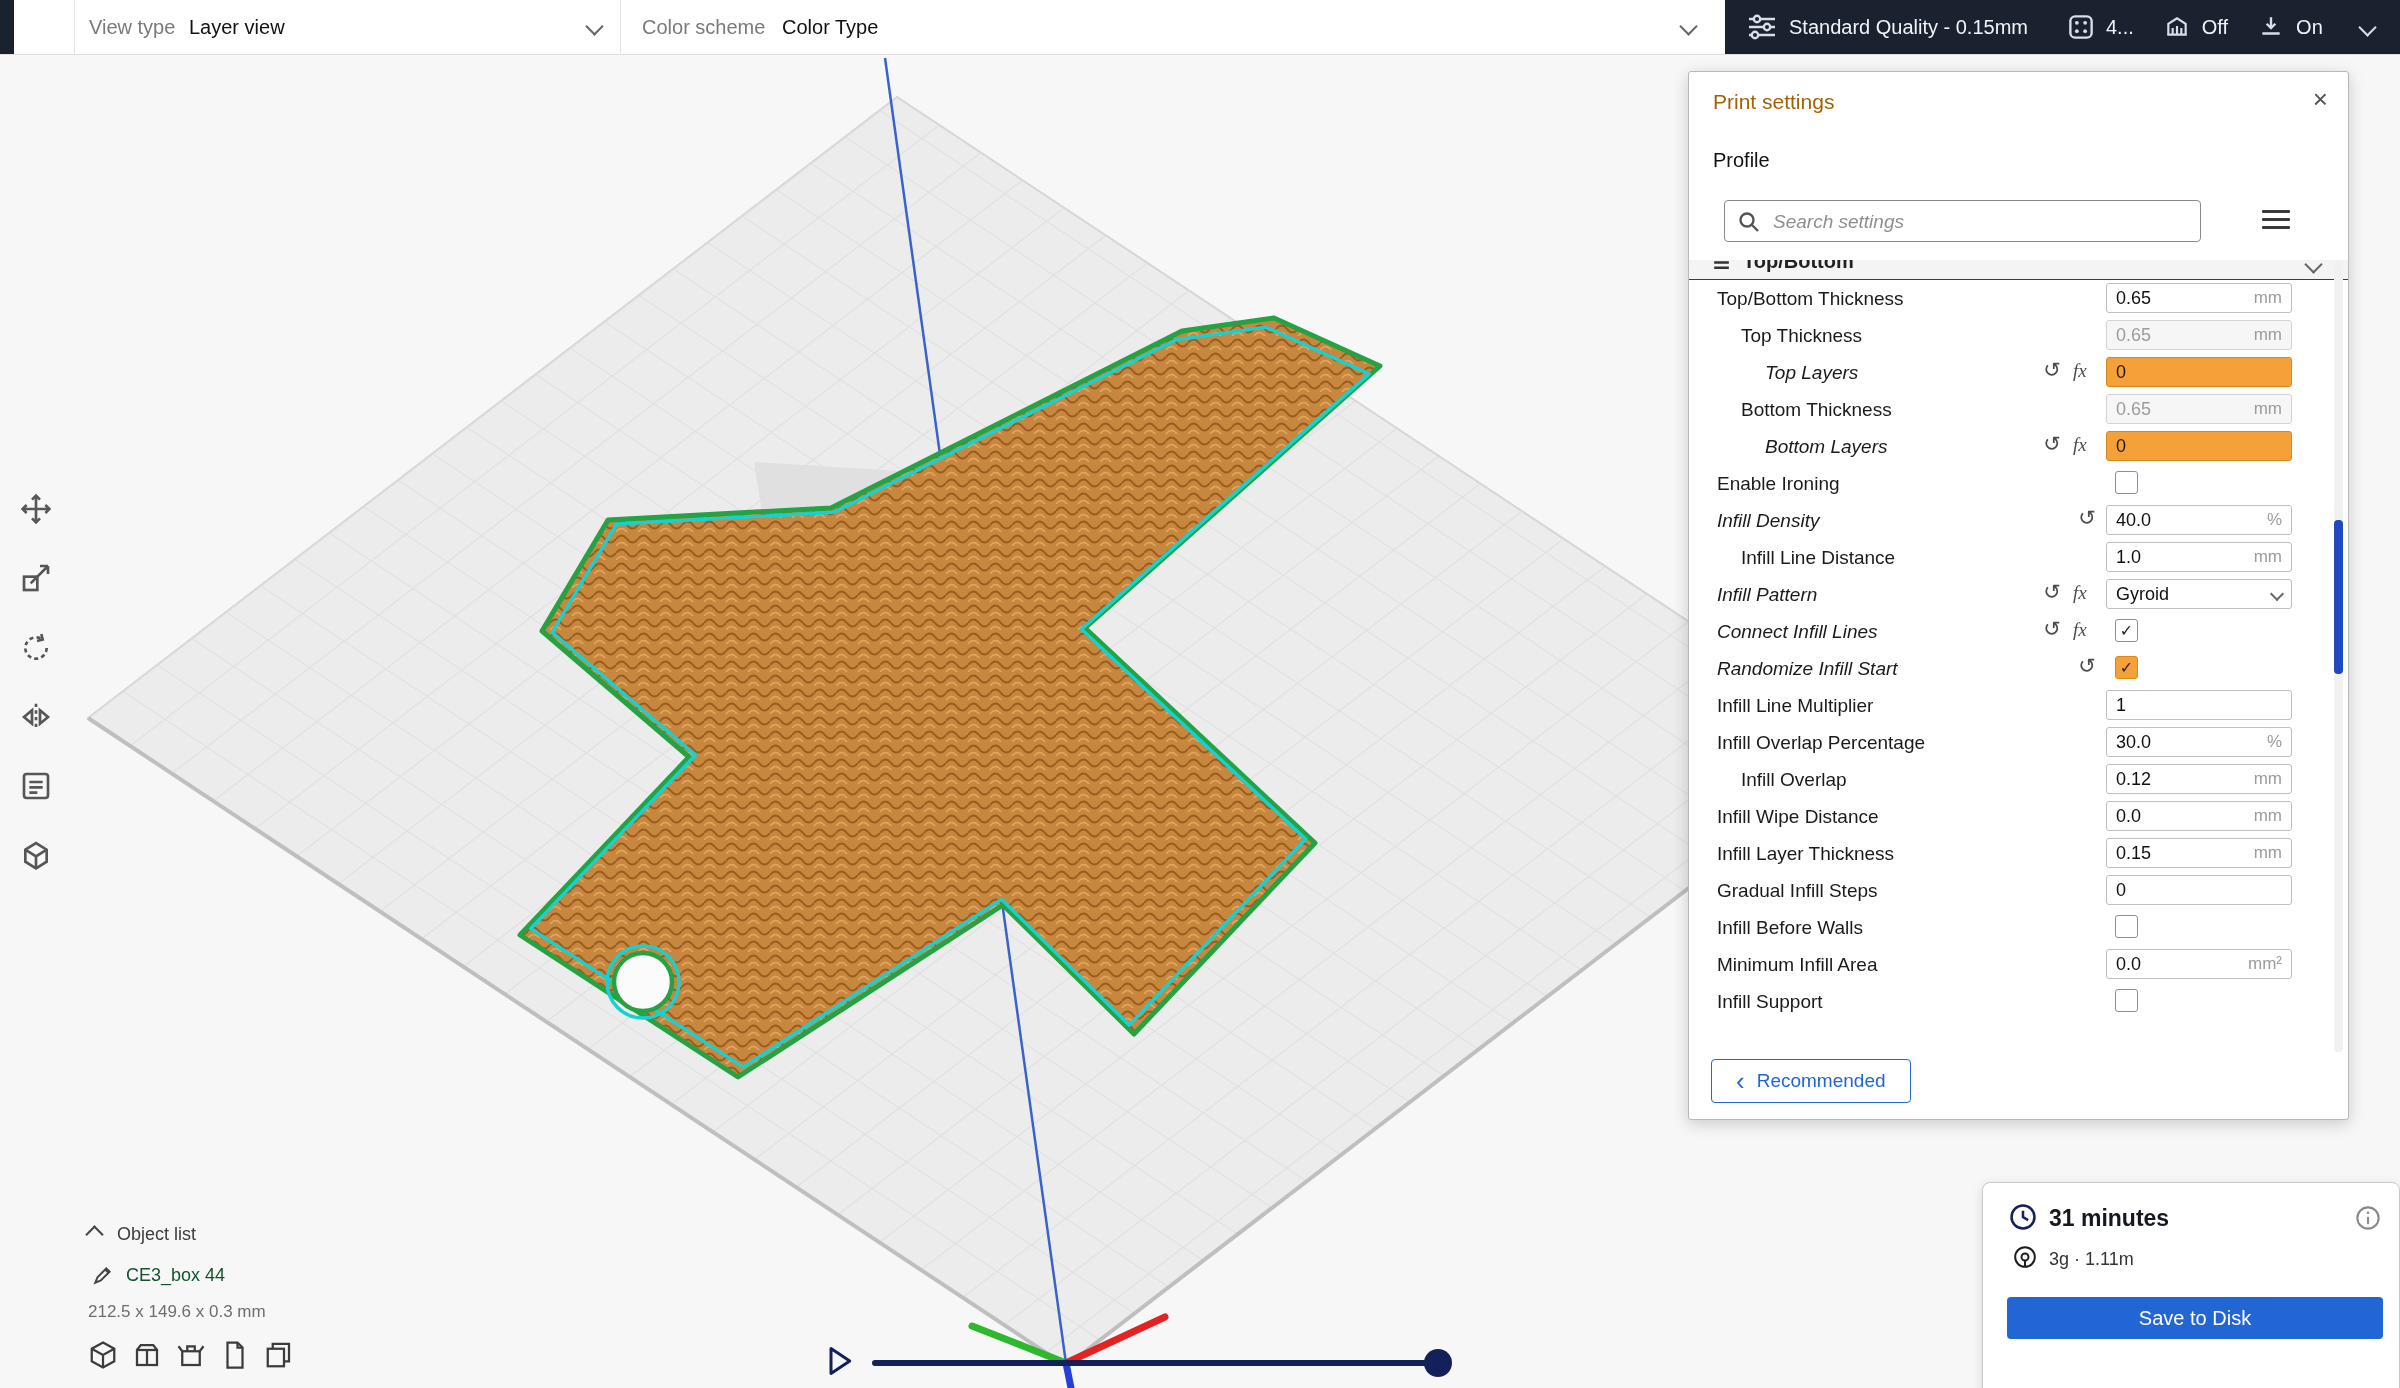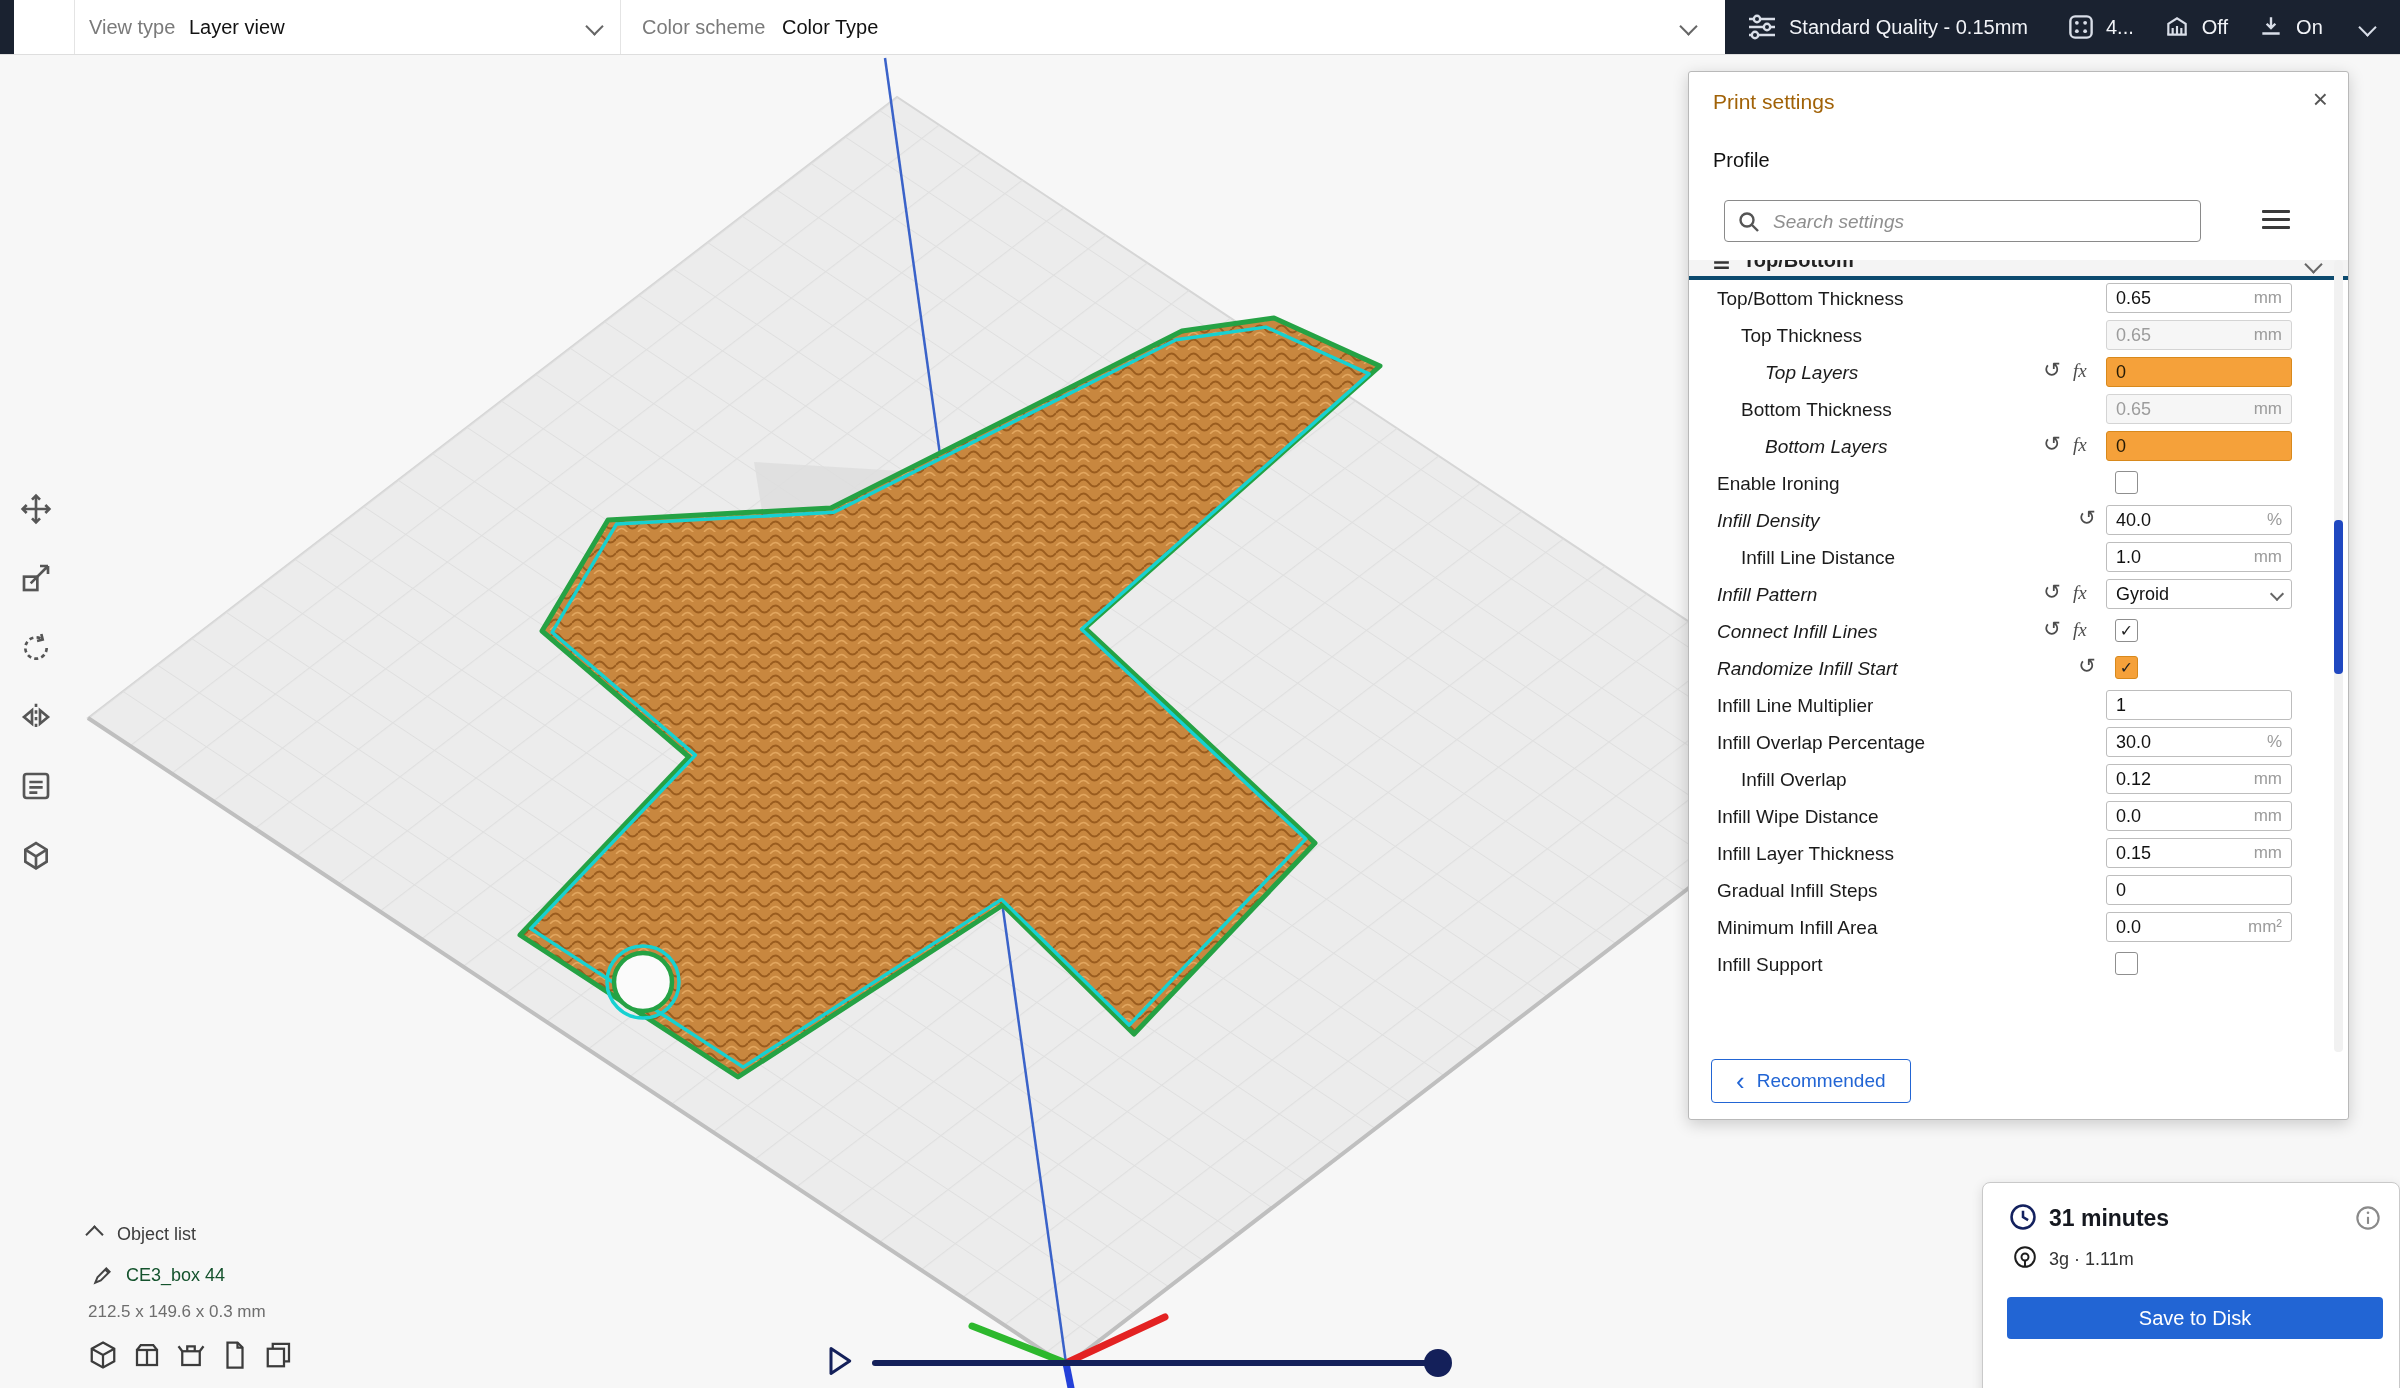--- a/index.html
+++ b/index.html
@@ -35,21 +35,21 @@
   #pp-profile-box .chev{margin-left:16px;}
   #pp-search{position:absolute;left:35px;top:128px;width:477px;height:42px;border:1px solid #8a8a8a;border-radius:4px;box-sizing:border-box;background:#fff;}
   #pp-search svg{position:absolute;left:12px;top:9px;}
   #pp-search input{position:absolute;left:46px;top:0;width:450px;height:40px;border:none;outline:none;font-size:19px;font-family:"Liberation Sans",sans-serif;color:#333;background:transparent;}
   #pp-search input::placeholder{font-style:italic;color:#8f8f8f;}
   #pp-burger{position:absolute;left:573px;top:138px;width:28px;height:22px;}
   #pp-burger i{display:block;height:3px;background:#3a3a3a;margin-bottom:5px;border-radius:1px;}
   #settings-list{position:absolute;left:0;top:188px;width:659px;height:792px;overflow:hidden;}
   #settings-list .srow:first-child{margin-top:-17px;}
   .srow{position:relative;height:37px;display:flex;align-items:center;box-sizing:border-box;}
-  .srow.cat{background:#f4f4f4;border-top:1px solid #e6e6e6;border-bottom:4px solid #0c4a6e;}
+  .srow.cat{background:#f4f4f4;border-top:1px solid #e6e6e6;border-bottom:1px solid #0c4a6e;}
   .cat-icon{position:absolute;left:22px;top:8px;width:21px;height:21px;}
   .cat-icon svg{width:21px;height:21px;}
   .cat-label{font-size:20px;font-weight:bold;color:#222;margin-left:54px;}
   .cat-chev{position:absolute;right:28px;top:14px;}
   .slabel{font-size:19px;color:#1b1b1b;white-space:nowrap;}
   .ind0{padding-left:28px;} .ind1{padding-left:52px;} .ind2{padding-left:76px;}
   .it{font-style:italic;}
   .ricon{position:absolute;top:4px;width:28px;text-align:center;font-size:21px;color:#4c4c4c;}
   .fxicon{position:absolute;left:384px;top:6px;font-style:italic;font-family:"Liberation Serif",serif;font-size:19px;color:#4c4c4c;}
   .vbox{position:absolute;left:417px;top:3px;width:186px;height:30px;border:1px solid #bdbdbd;border-radius:3px;background:#fff;display:flex;align-items:center;justify-content:space-between;padding:0 9px;box-sizing:border-box;}
@@ -353,20 +353,24 @@
           </span>
         </div>
         <div class="srow">
           <span class="slabel ind0">Gradual Infill Steps</span>
           <span class="vbox">
             <span class="vnum">0</span>
             <span class="vunit"></span>
           </span>
         </div>
         <div class="srow">
+          <span class="slabel ind0">Infill Before Walls</span>
+          <span class="cb"></span>
+        </div>
+        <div class="srow">
           <span class="slabel ind0">Minimum Infill Area</span>
           <span class="vbox">
             <span class="vnum">0.0</span>
             <span class="vunit">mm²</span>
           </span>
         </div>
         <div class="srow">
           <span class="slabel ind0">Infill Support</span>
           <span class="cb"></span>
         </div>

